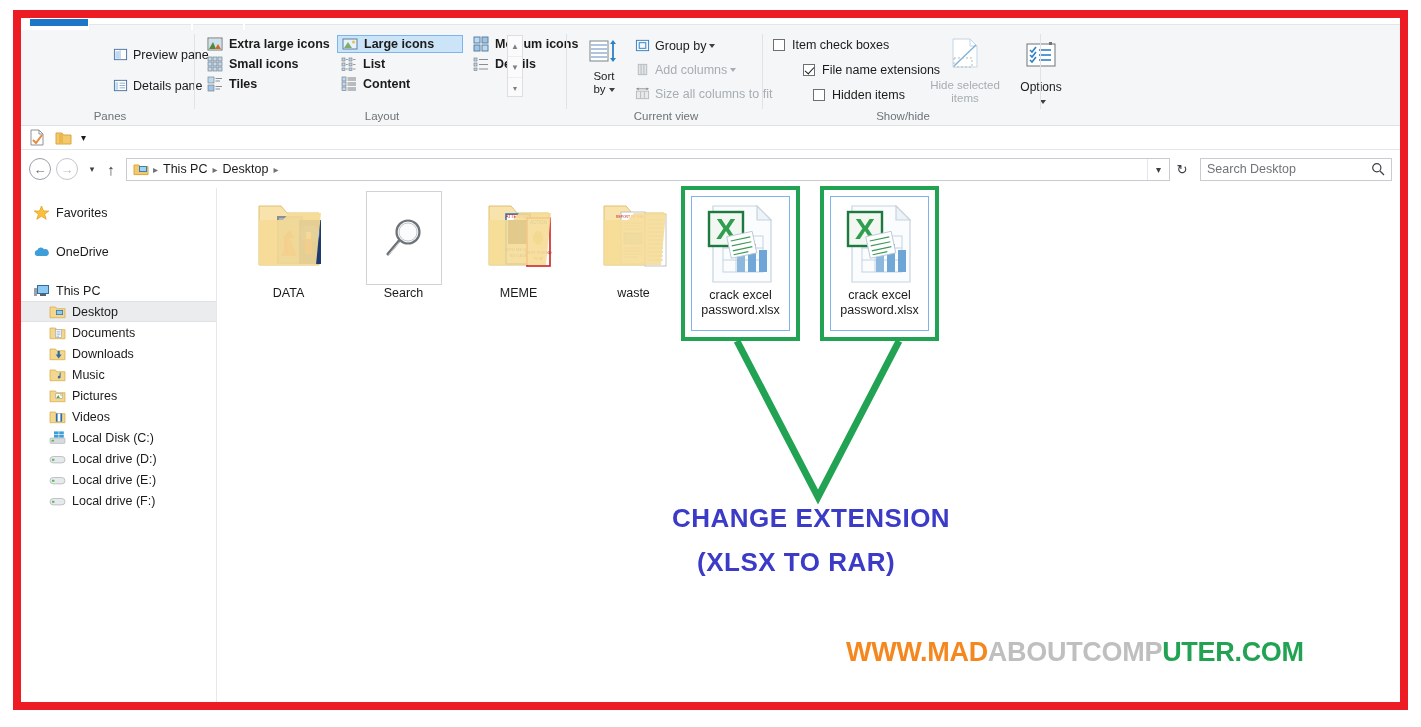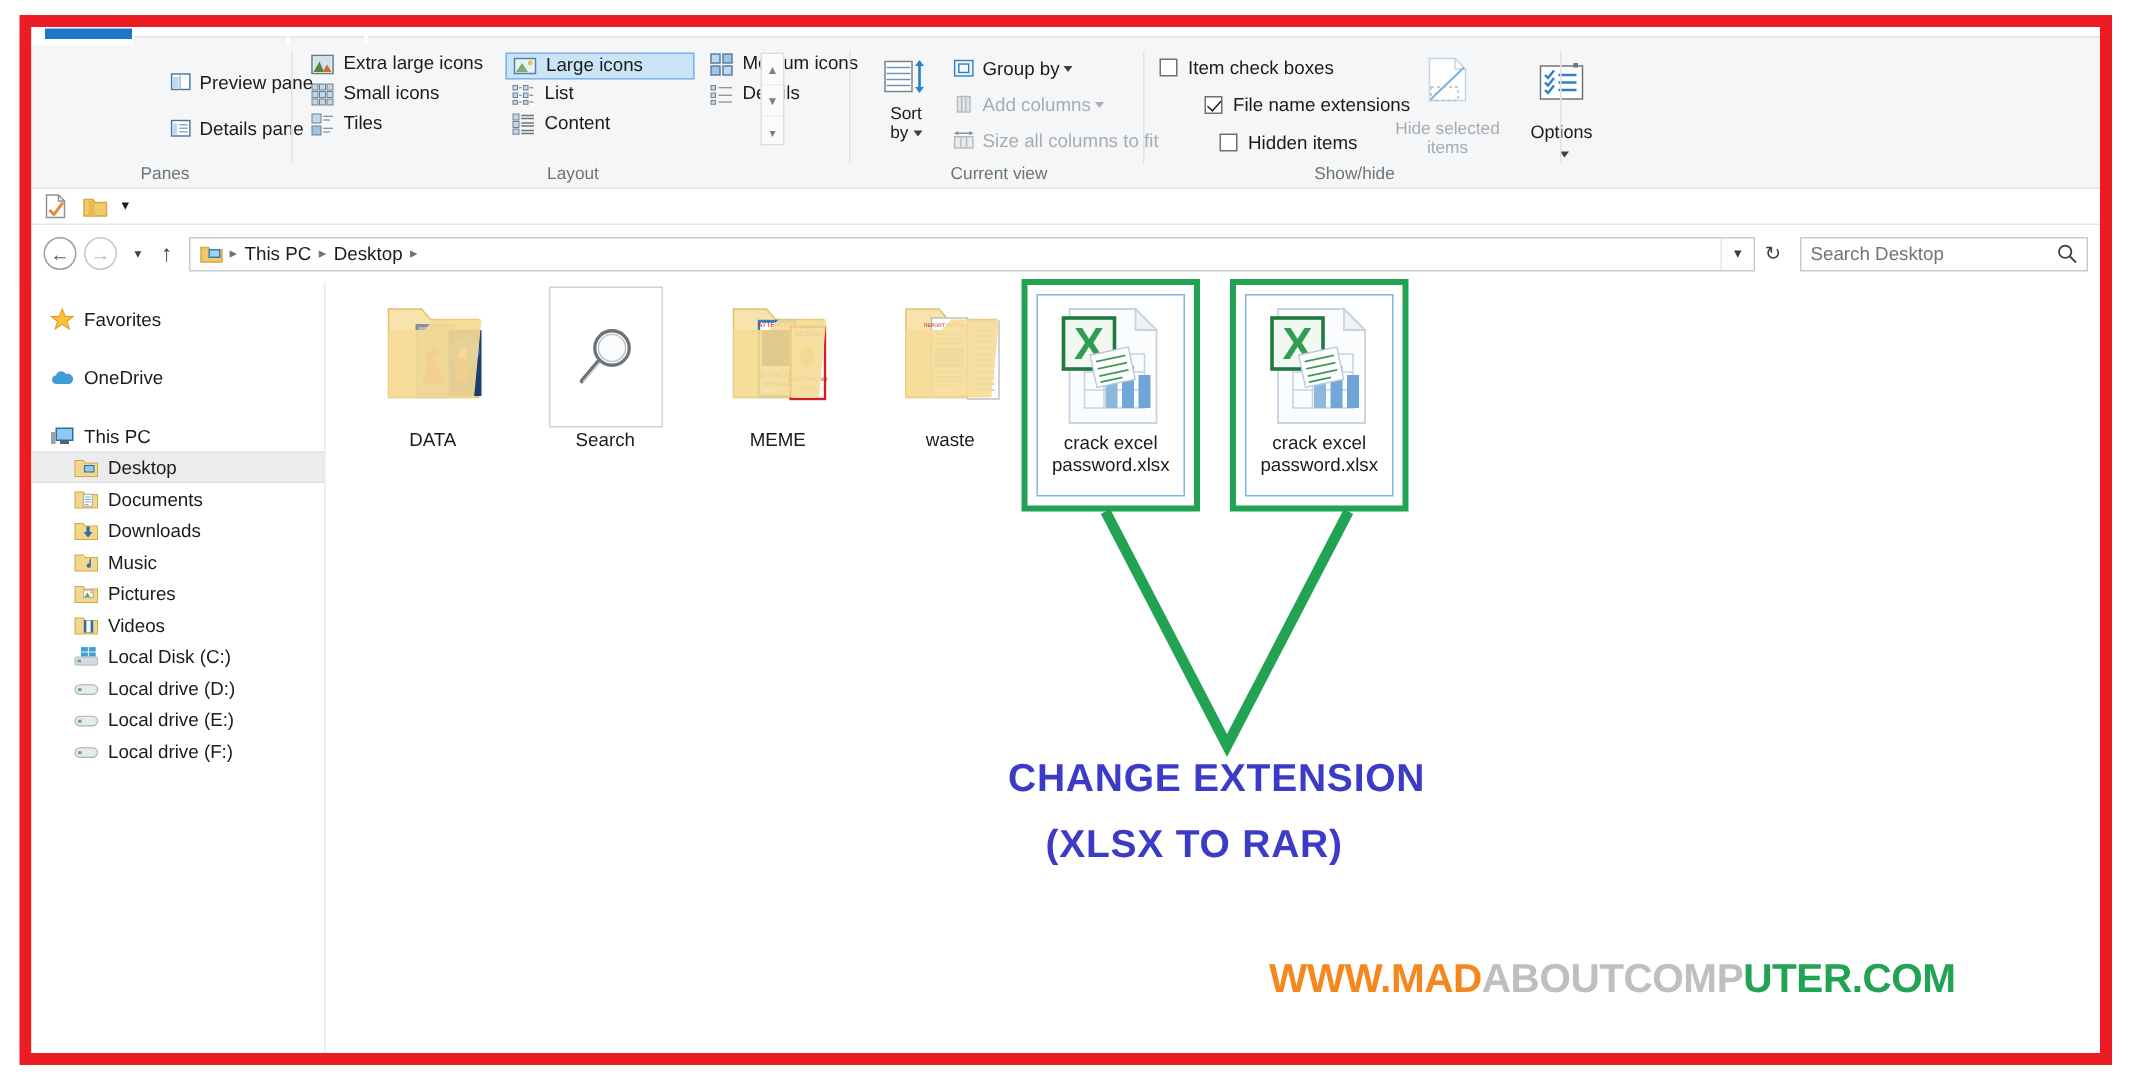--- a/index.html
+++ b/index.html
@@ -59,22 +59,22 @@
   .navpane-txt{font-size:11.5px;color:#1b1b1b;text-align:center;line-height:13px;margin-top:4px;}
   .caret{display:inline-block;width:0;height:0;border-left:3.5px solid transparent;
     border-right:3.5px solid transparent;border-top:4px solid #3c4043;vertical-align:middle;margin-left:3px;}
 
   .chk-row{position:absolute;display:flex;align-items:center;font-size:12.5px;color:#1b1b1b;white-space:nowrap;}
   .mini-ico{width:15px;height:15px;margin-right:5px;flex:0 0 auto;}
 
   
   .g-layout{left:176px;width:370px;}
   .lay-item{
-    position:absolute;display:flex;align-items:flex-start;height:18px;
-    font-size:12.5px;color:#1b1b1b;white-space:nowrap;padding:0 4px;box-sizing:border-box;
+    position:absolute;display:flex;align-items:center;height:18px;
+    font-size:12.5px;color:#1b1b1b;white-space:nowrap;padding:0 4px;box-sizing:border-box;font-weight:bold;
   }
   .lay-item.sel{background:#cce4f7;border:1px solid #7eb4ea;}
   .lay-ico{width:16px;height:16px;margin-right:6px;flex:0 0 auto;}
   .gallery-scroll{
     position:absolute;left:310px;top:5px;width:16px;height:62px;
     border:1px solid #dcdfe2;background:#fbfbfc;box-sizing:border-box;
   }
   .gs-btn{height:20px;display:flex;align-items:center;justify-content:center;color:#7a8084;font-size:8px;}
   .gs-btn + .gs-btn{border-top:1px solid #eceff1;}
 

